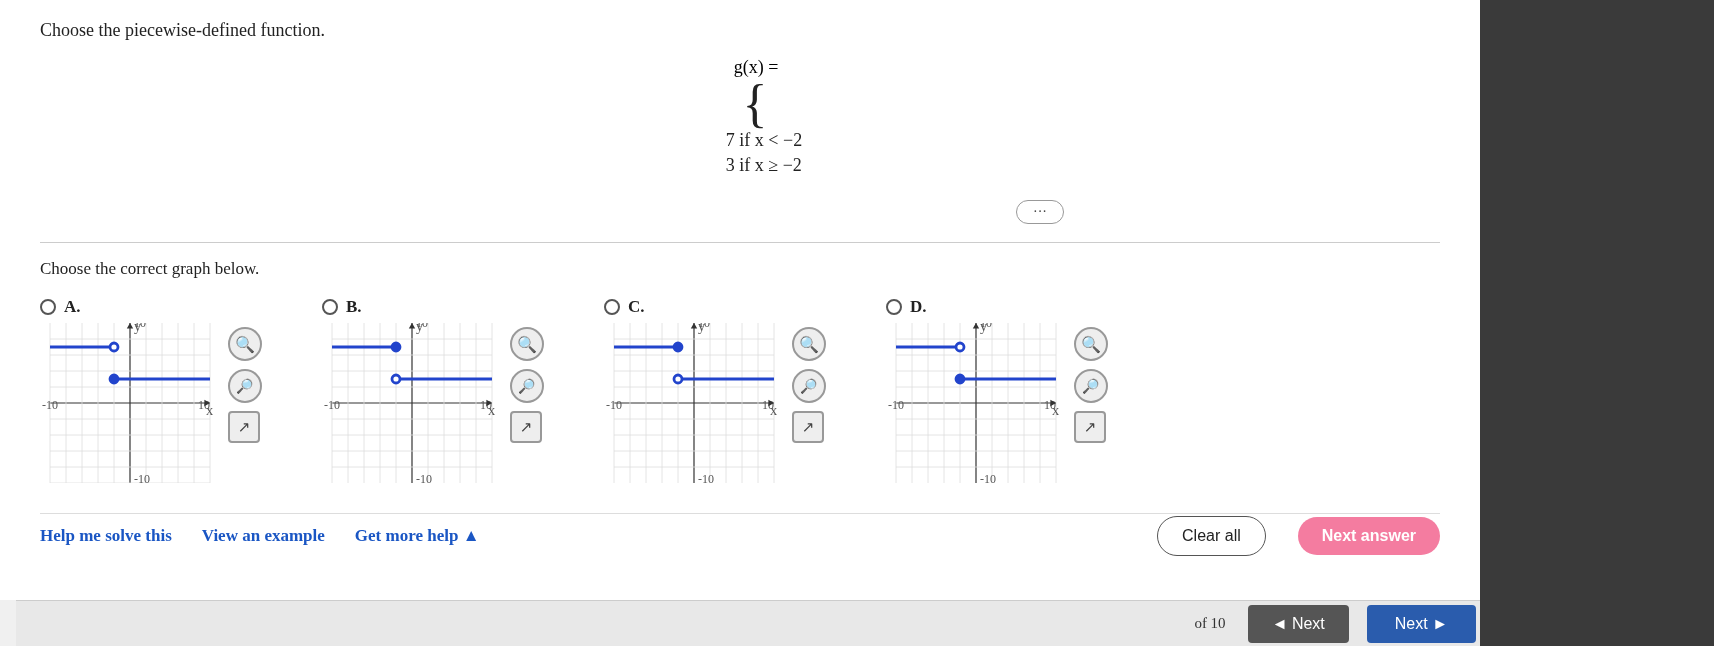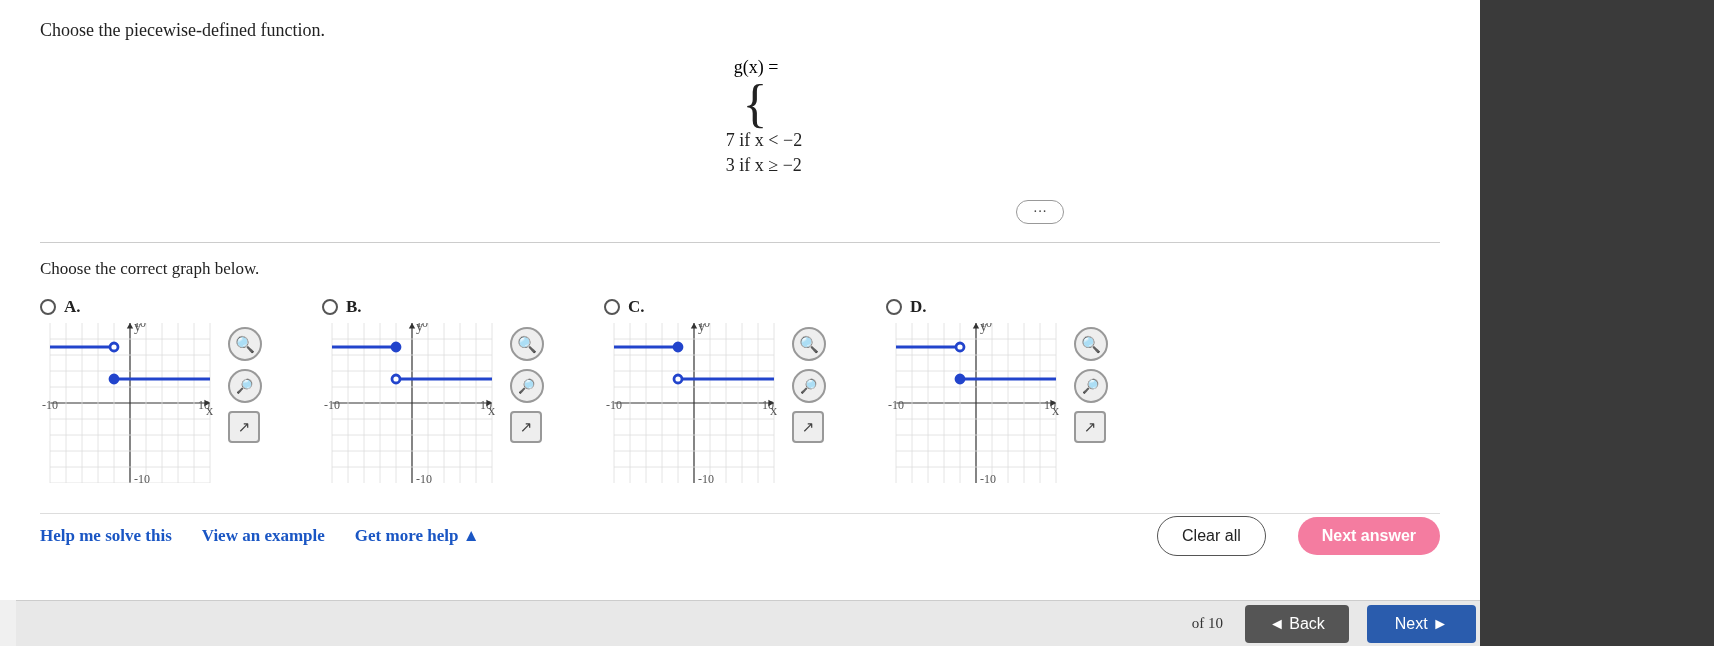--- a/index.html
+++ b/index.html
@@ -491,17 +491,17 @@
     <div class="bottom-right">
       <button class="clear-btn">Clear all</button>
       <button class="check-btn">Next answer</button>
     </div>
   </div>
 
 </div>
 
 <div class="nav-bottom">
   <span class="of-text">of 10</span>
-  <button class="back-btn">◄  Back</button>
+  <button class="back-btn">◄  Next</button>
   <button class="next-btn">Next  ►</button>
 </div>
 
 <div class="sidebar-right"></div>
 
 </body></html>

